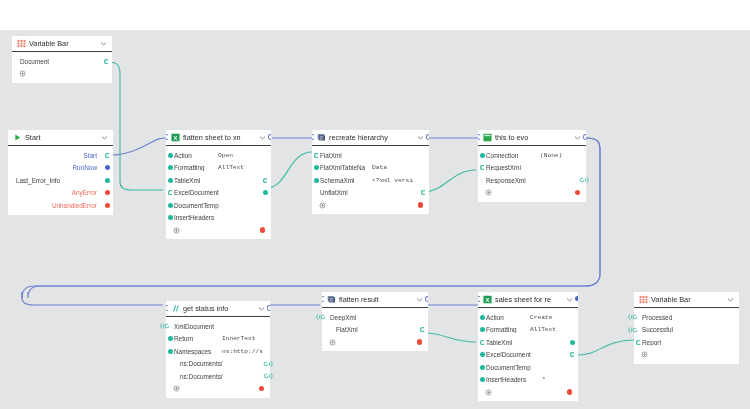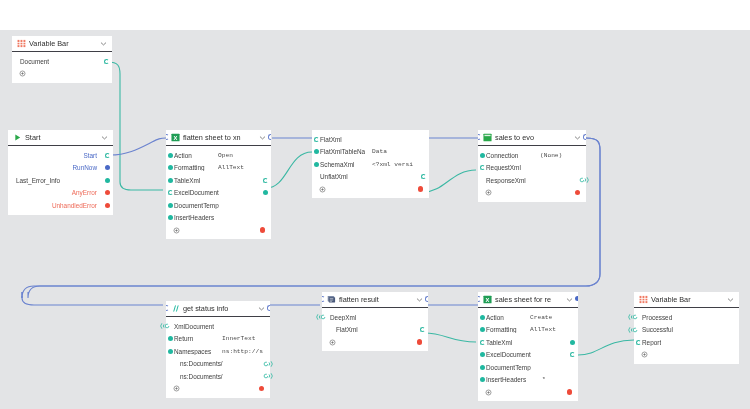--- a/index.html
+++ b/index.html
@@ -245,20 +245,33 @@
           <svg viewBox="0 0 10 10">
               <circle cx="5" cy="5" r="3.6" fill="none" stroke="#555" stroke-width="0.8"></circle>
               <path d="M5 3.2v3.6M3.2 5h3.6" stroke="#555" stroke-width="0.8"></path>
             </svg>
           <span class="port filled-red" style="position:relative; left:0; top:0"></span>
         </div>
       </div>
     </div>
 
     <div class="node" style="left:312px; top:100px; width:117px;">
+      <div class="node-head">
+        <span class="port hook-blue head-l"></span>
+        <svg class="nh-icon" viewBox="0 0 10 10">
+          <rect x="0.8" y="1.2" width="7" height="6" rx="0.5" fill="#7b8aa8"></rect>
+          <rect x="2" y="2.4" width="7" height="6" rx="0.5" fill="#49597a"></rect>
+          <path d="M3 4 h4 M3 5.6 h4 M3 7 h2.6" stroke="#ffffff" stroke-width="0.55"></path>
+        </svg>
+        <span class="nh-title">recreate hierarchy</span>
+        <svg class="chev" viewBox="0 0 10 10">
+          <path d="M2.2 4 L5 6.6 L7.8 4" fill="none" stroke="#6b6b6b" stroke-width="0.9"></path>
+        </svg>
+        <span class="port hook-blue head-r"></span>
+      </div>
       <div class="node-body">
         <div class="row">
           <span class="port hook rowport-l"></span>
           <span class="lbl">FlatXml</span>
         </div>
         <div class="row">
           <span class="port filled-teal rowport-l"></span>
           <span class="lbl">FlatXmlTableNa</span>
           <span class="val" style="left:60px">Data</span>
         </div>
@@ -281,21 +294,21 @@
       </div>
     </div>
 
     <div class="node" style="left:478px; top:100px; width:108px;">
       <div class="node-head">
         <span class="port hook-blue head-l"></span>
         <svg class="nh-icon" viewBox="0 0 10 10">
           <rect x="0.5" y="0.8" width="9" height="8.4" rx="0.6" fill="#2aa84a"></rect>
           <rect x="1.6" y="2" width="6.8" height="1.5" fill="#ffffff" opacity="0.85"></rect>
         </svg>
-        <span class="nh-title">sales to evo</span>
+        <span class="nh-title">this to evo</span>
         <svg class="chev" viewBox="0 0 10 10">
           <path d="M2.2 4 L5 6.6 L7.8 4" fill="none" stroke="#6b6b6b" stroke-width="0.9"></path>
         </svg>
         <span class="port hook-blue head-r"></span>
       </div>
       <div class="node-body">
         <div class="row">
           <span class="port filled-teal rowport-l"></span>
           <span class="lbl">Connection</span>
           <span class="val" style="left:62px">(None)</span>

